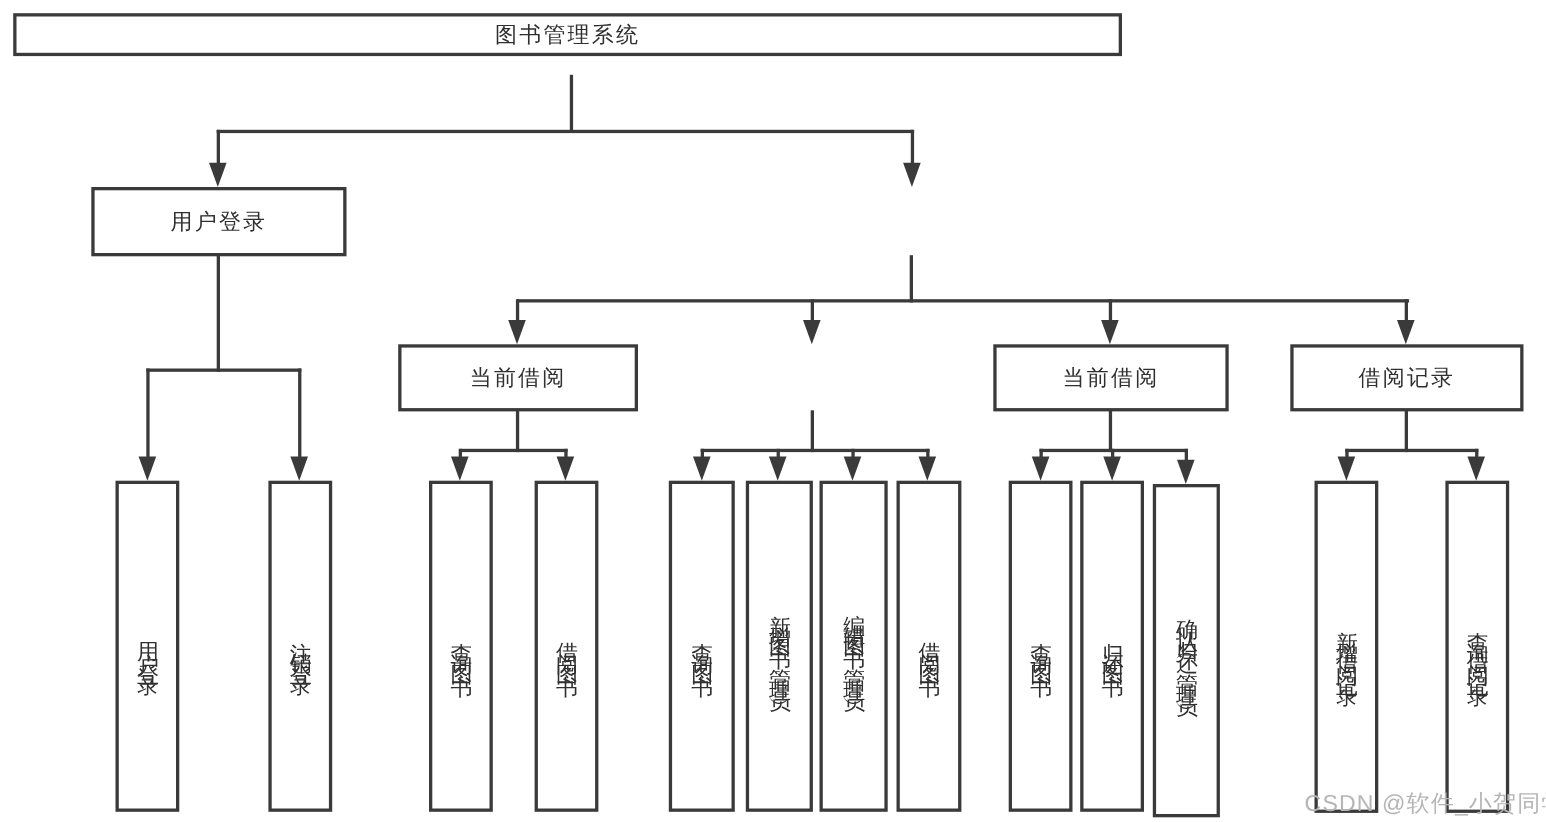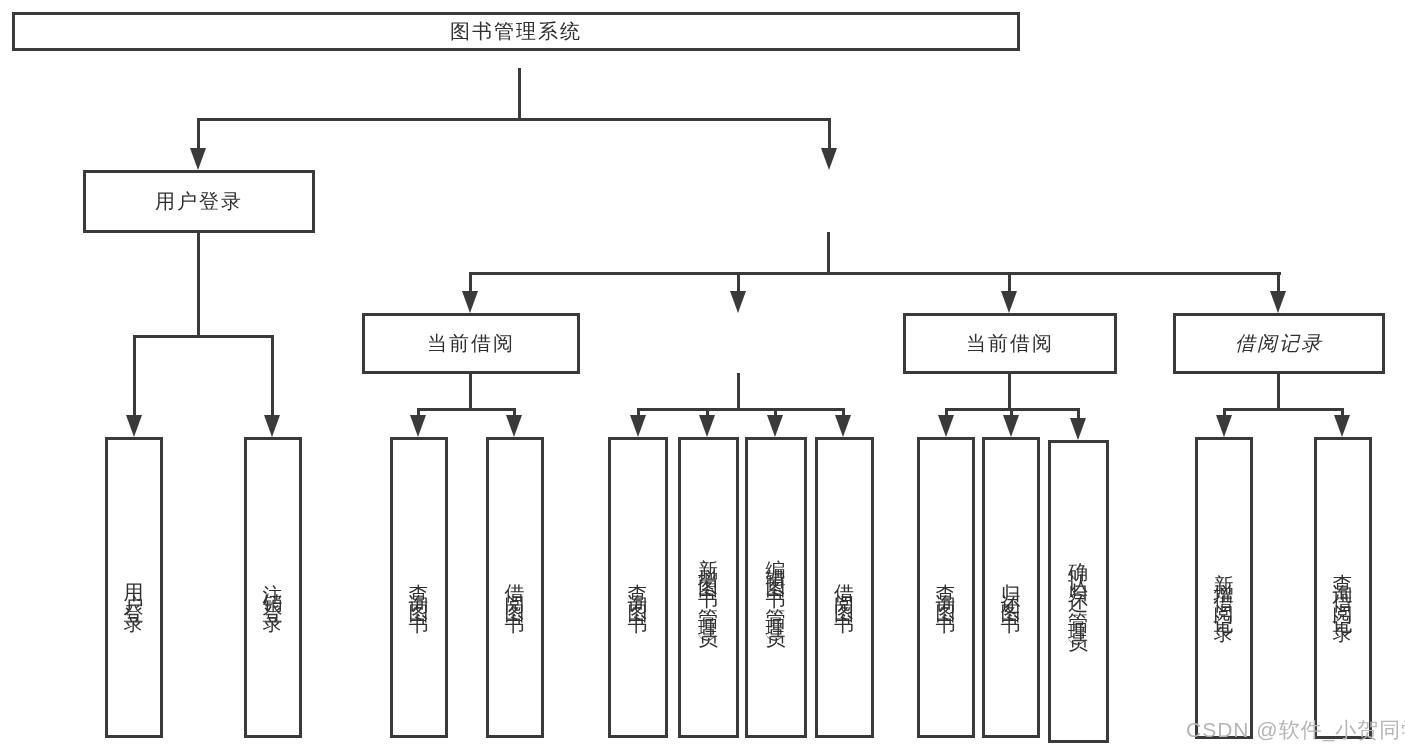--- a/index.html
+++ b/index.html
@@ -71,21 +71,21 @@
   <div class="arrow" style="left:462px;top:291px;"></div>
   <div class="vline" style="left:737px;top:272px;height:21px;"></div>
   <div class="arrow" style="left:730px;top:291px;"></div>
   <div class="vline" style="left:1008px;top:272px;height:21px;"></div>
   <div class="arrow" style="left:1001px;top:291px;"></div>
   <div class="vline" style="left:1277px;top:272px;height:21px;"></div>
   <div class="arrow" style="left:1270px;top:291px;"></div>
 
   <div class="box" style="left:362px;top:313px;width:218px;height:61px;">当前借阅</div>
   <div class="box" style="left:903px;top:313px;width:214px;height:61px;">当前借阅</div>
-  <div class="box" style="left:1173px;top:313px;width:212px;height:61px;font-style:italic;">借阅记录</div>
+  <div class="box" style="left:1173px;top:313px;width:212px;height:61px;">借阅记录</div>
 
   <div class="vline" style="left:469px;top:373px;height:38px;"></div>
   <div class="hline" style="left:418px;top:408px;width:98px;"></div>
   <div class="vline" style="left:417px;top:408px;height:10px;"></div>
   <div class="arrow" style="left:410px;top:415px;"></div>
   <div class="vline" style="left:513px;top:408px;height:10px;"></div>
   <div class="arrow" style="left:506px;top:415px;"></div>
 
   <div class="vbox" style="left:390px;top:437px;width:58px;height:301px;">查询图书</div>
   <div class="vbox" style="left:486px;top:437px;width:58px;height:301px;">借阅图书</div>

